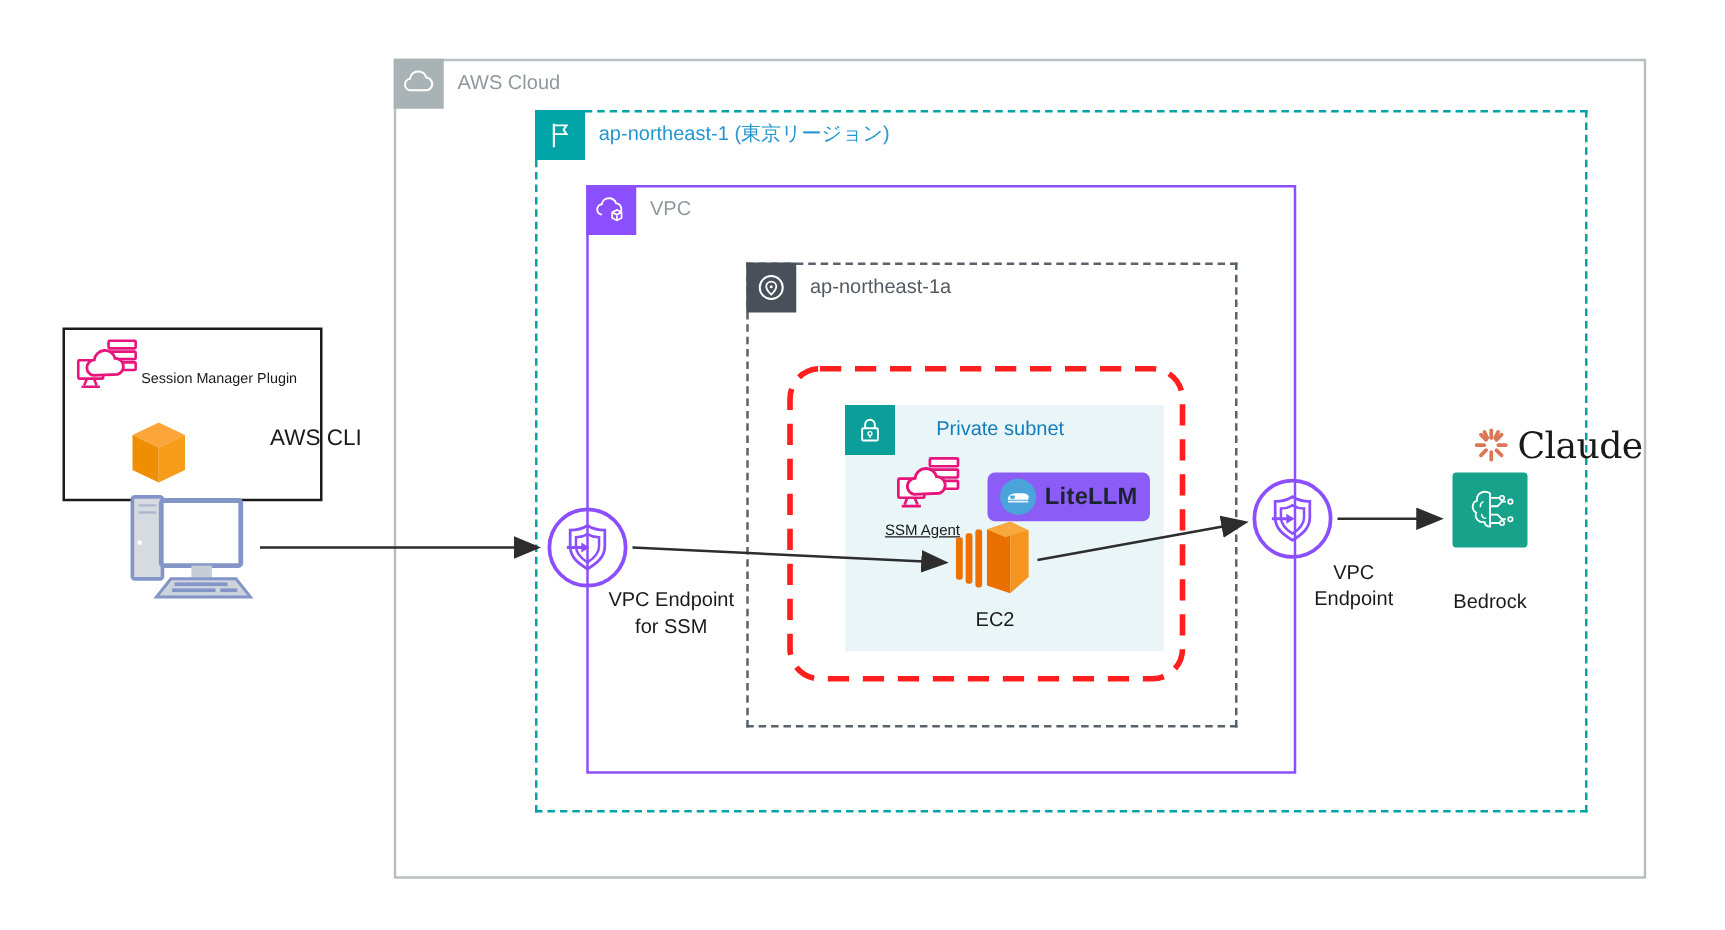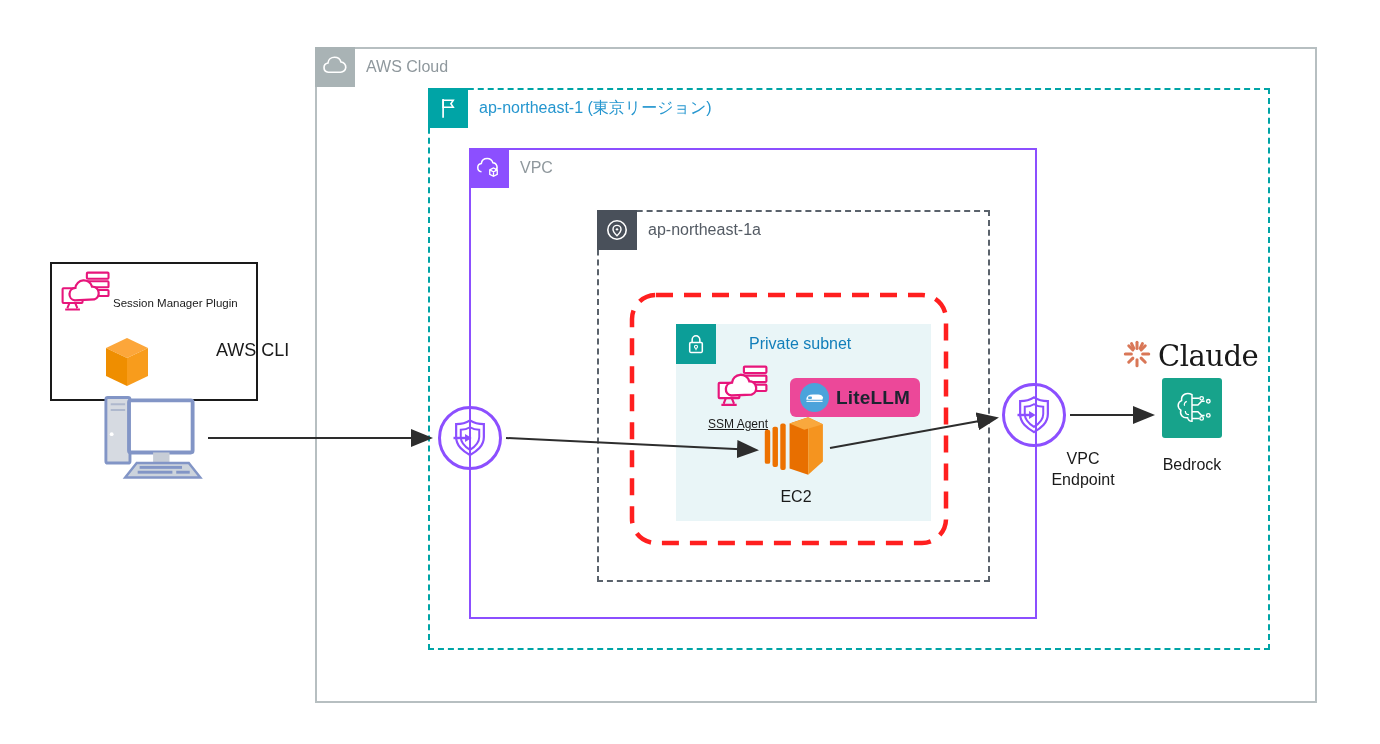--- a/index.html
+++ b/index.html
@@ -25,26 +25,26 @@
   
   .lbl-gray{color:#8f989d;}
   .lbl-blue{color:#2596cf;}
   .lbl-slate{color:#545b64;}
   .lbl-subnet{color:#127eba;}
   .lbl-red{color:#ff3b3b;}
   .nodelabel{position:absolute;text-align:center;font-size:16px;line-height:21px;color:#1a1a1a;}
   .smalllabel{position:absolute;text-align:center;font-size:12px;color:#1a1a1a;white-space:nowrap;}
   .endpoint{position:absolute;width:64px;height:64px;border:3px solid #8c4fff;border-radius:50%;
             box-sizing:border-box;display:flex;align-items:center;justify-content:center;background:transparent;}
-  .litellm-badge{position:absolute;left:790px;top:378px;width:130px;height:39px;background:#ec4899;
+  .litellm-badge{position:absolute;left:790px;top:378px;width:130px;height:39px;background:#8b5cf6;
                  border-radius:6px;display:flex;align-items:center;justify-content:center;gap:7px;}
   .litellm-circle{width:29px;height:29px;border-radius:50%;background:#4ba3db;display:flex;
                   align-items:center;justify-content:center;}
   .litellm-text{font-size:19px;font-weight:bold;color:#1c2430;letter-spacing:.2px;}
-  .claude-row{position:absolute;left:1122px;top:339px;display:flex;align-items:flex-start;gap:6px;}
+  .claude-row{position:absolute;left:1178px;top:339px;display:flex;align-items:center;gap:6px;}
   .claude-text{font-family:"DejaVu Serif",serif;font-size:29px;color:#191919;letter-spacing:-0.5px;}
   svg{display:block;}
   #overlay{position:absolute;left:0;top:0;pointer-events:none;z-index:60;}
 </style>
 </head>
 <body>
 
 <div id="canvas">
 
   <div class="gbox aws-cloud" style="left:315px;top:47px;width:1002px;height:656px;"></div>
@@ -136,20 +136,24 @@
   </div>
   <div class="nodelabel" style="left:765px;top:486px;width:62px;">EC2</div>
 
   <div class="endpoint" style="left:438px;top:406px;">
     <svg width="44" height="44" viewBox="0 0 40 40">
       <path d="M20 4c4 2.6 8.6 3.4 12.6 3.4V19c0 8.4-6.6 13-12.6 16.6C14 32 7.4 27.4 7.4 19V7.4C11.4 7.4 16 6.6 20 4z" fill="none" stroke="#8c4fff" stroke-width="2"></path>
       <path d="M20 10.2c2.8 1.8 5.8 2.4 8.4 2.4V19c0 5.8-4.4 9.2-8.4 11.8-4-2.6-8.4-6-8.4-11.8v-6.4c2.6 0 5.6-.6 8.4-2.4z" fill="none" stroke="#8c4fff" stroke-width="1.8"></path>
       <path d="M5 20h12" stroke="#8c4fff" stroke-width="2.2"></path>
       <polygon points="15.5,16.4 21.5,20 15.5,23.6" fill="#8c4fff"></polygon>
     </svg>
+  </div>
+  <div class="nodelabel" style="left:457px;top:470px;width:160px;">
+    <div>VPC Endpoint</div>
+    <div>for SSM</div>
   </div>
 
   <div class="endpoint" style="left:1002px;top:383px;">
     <svg width="44" height="44" viewBox="0 0 40 40">
       <path d="M20 4c4 2.6 8.6 3.4 12.6 3.4V19c0 8.4-6.6 13-12.6 16.6C14 32 7.4 27.4 7.4 19V7.4C11.4 7.4 16 6.6 20 4z" fill="none" stroke="#8c4fff" stroke-width="2"></path>
       <path d="M20 10.2c2.8 1.8 5.8 2.4 8.4 2.4V19c0 5.8-4.4 9.2-8.4 11.8-4-2.6-8.4-6-8.4-11.8v-6.4c2.6 0 5.6-.6 8.4-2.4z" fill="none" stroke="#8c4fff" stroke-width="1.8"></path>
       <path d="M5 20h12" stroke="#8c4fff" stroke-width="2.2"></path>
       <polygon points="15.5,16.4 21.5,20 15.5,23.6" fill="#8c4fff"></polygon>
     </svg>
   </div>
@@ -181,21 +185,21 @@
     <svg width="46" height="46" viewBox="0 0 62 62">
       <path d="M31 49V13c-7-4-15 0-14 8-6 2-6 10-1 13-2 6 3 11 9 10 1 4 4 5 6 5z" fill="none" stroke="#ffffff" stroke-width="2"></path>
       <path d="M24 22c-3 1-4 4-3 6M22 35c0 3 2 5 5 5" fill="none" stroke="#ffffff" stroke-width="1.6"></path>
       <path d="M31 18h10M31 27h8l5-5h4M31 36h8l5 5h4M31 45h10" fill="none" stroke="#ffffff" stroke-width="2"></path>
       <circle cx="44" cy="18" r="2.4" fill="none" stroke="#ffffff" stroke-width="1.8"></circle>
       <circle cx="53" cy="22" r="2.4" fill="none" stroke="#ffffff" stroke-width="1.8"></circle>
       <circle cx="53" cy="41" r="2.4" fill="none" stroke="#ffffff" stroke-width="1.8"></circle>
       <circle cx="44" cy="45" r="2.4" fill="none" stroke="#ffffff" stroke-width="1.8"></circle>
     </svg>
   </div>
-  <div class="nodelabel" style="left:1152px;top:454px;width:80px;">Bedrock</div>
+  <div class="nodelabel" style="left:1152px;top:471px;width:80px;">Bedrock</div>
 
   <div class="gbox pcgroup" style="left:50px;top:262px;width:208px;height:139px;"></div>
 
   <div class="abs" style="left:60px;top:270px;">
     <svg width="52" height="52" viewBox="0 0 60 60">
       <g fill="#ffffff" stroke="#e7157b" stroke-width="2.4">
         <rect x="31" y="3" width="25" height="7" rx="1"></rect>
         <rect x="31" y="13" width="25" height="7" rx="1"></rect>
         <rect x="31" y="23" width="25" height="7" rx="1"></rect>
       </g>

